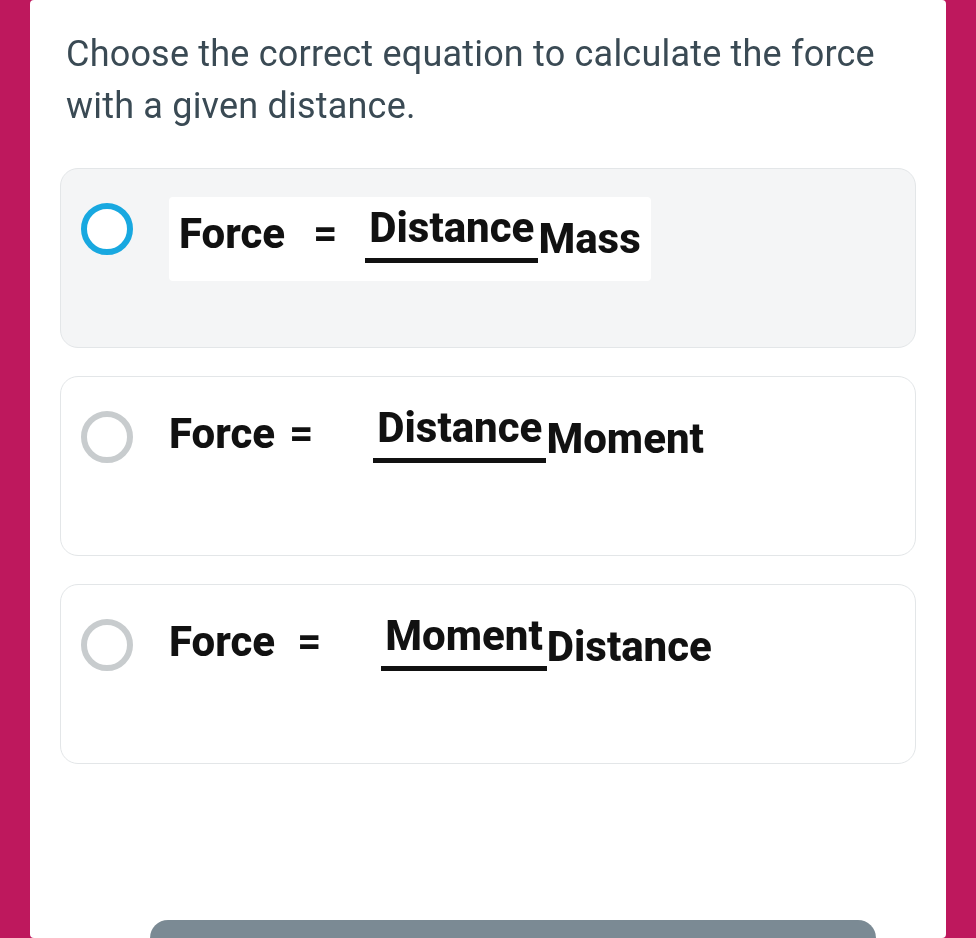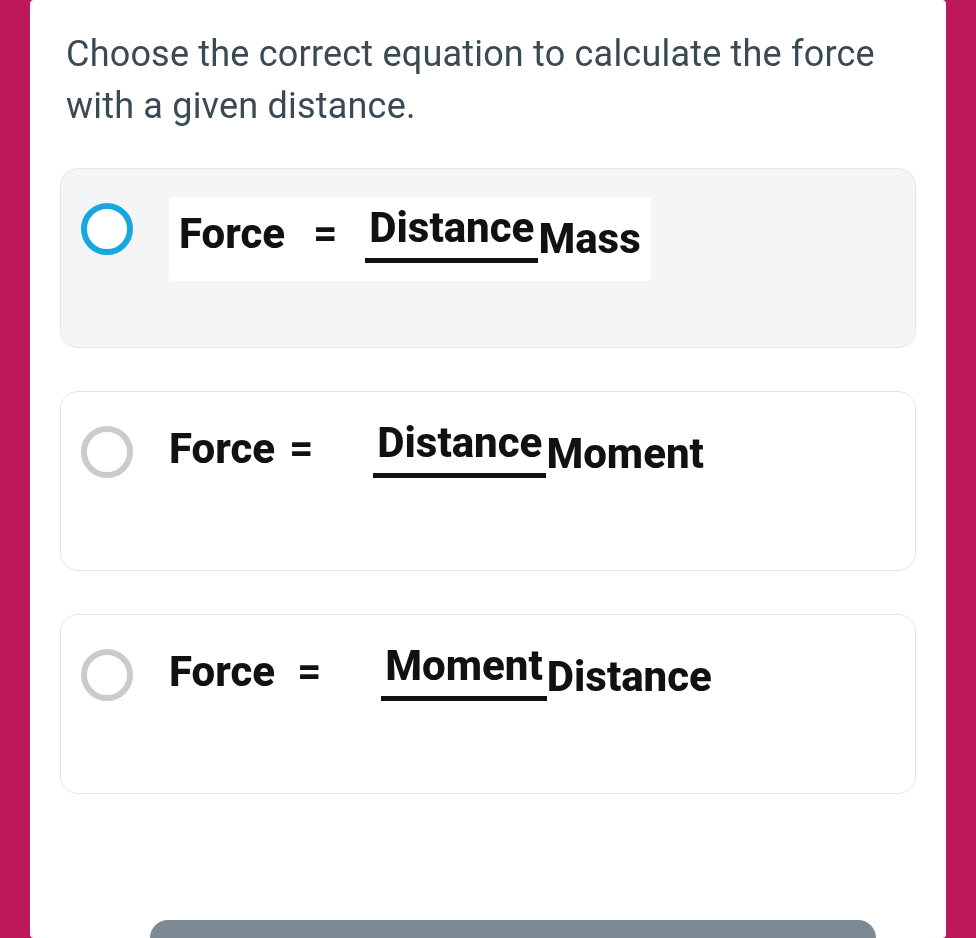--- a/index.html
+++ b/index.html
@@ -27,21 +27,21 @@
   .question {
     font-size: 36px;
     color: #3a4a54;
     line-height: 1.45;
     margin: 8px 0 36px 6px;
     letter-spacing: 0.2px;
   }
   .options {
     display: flex;
     flex-direction: column;
-    gap: 43px;
+    gap: 28px;
   }
   .option {
     display: flex;
     align-items: flex-start;
     border: 1px solid #e3e6e8;
     border-radius: 18px;
     padding: 28px 20px 28px 20px;
     min-height: 180px;
     cursor: pointer;
   }

